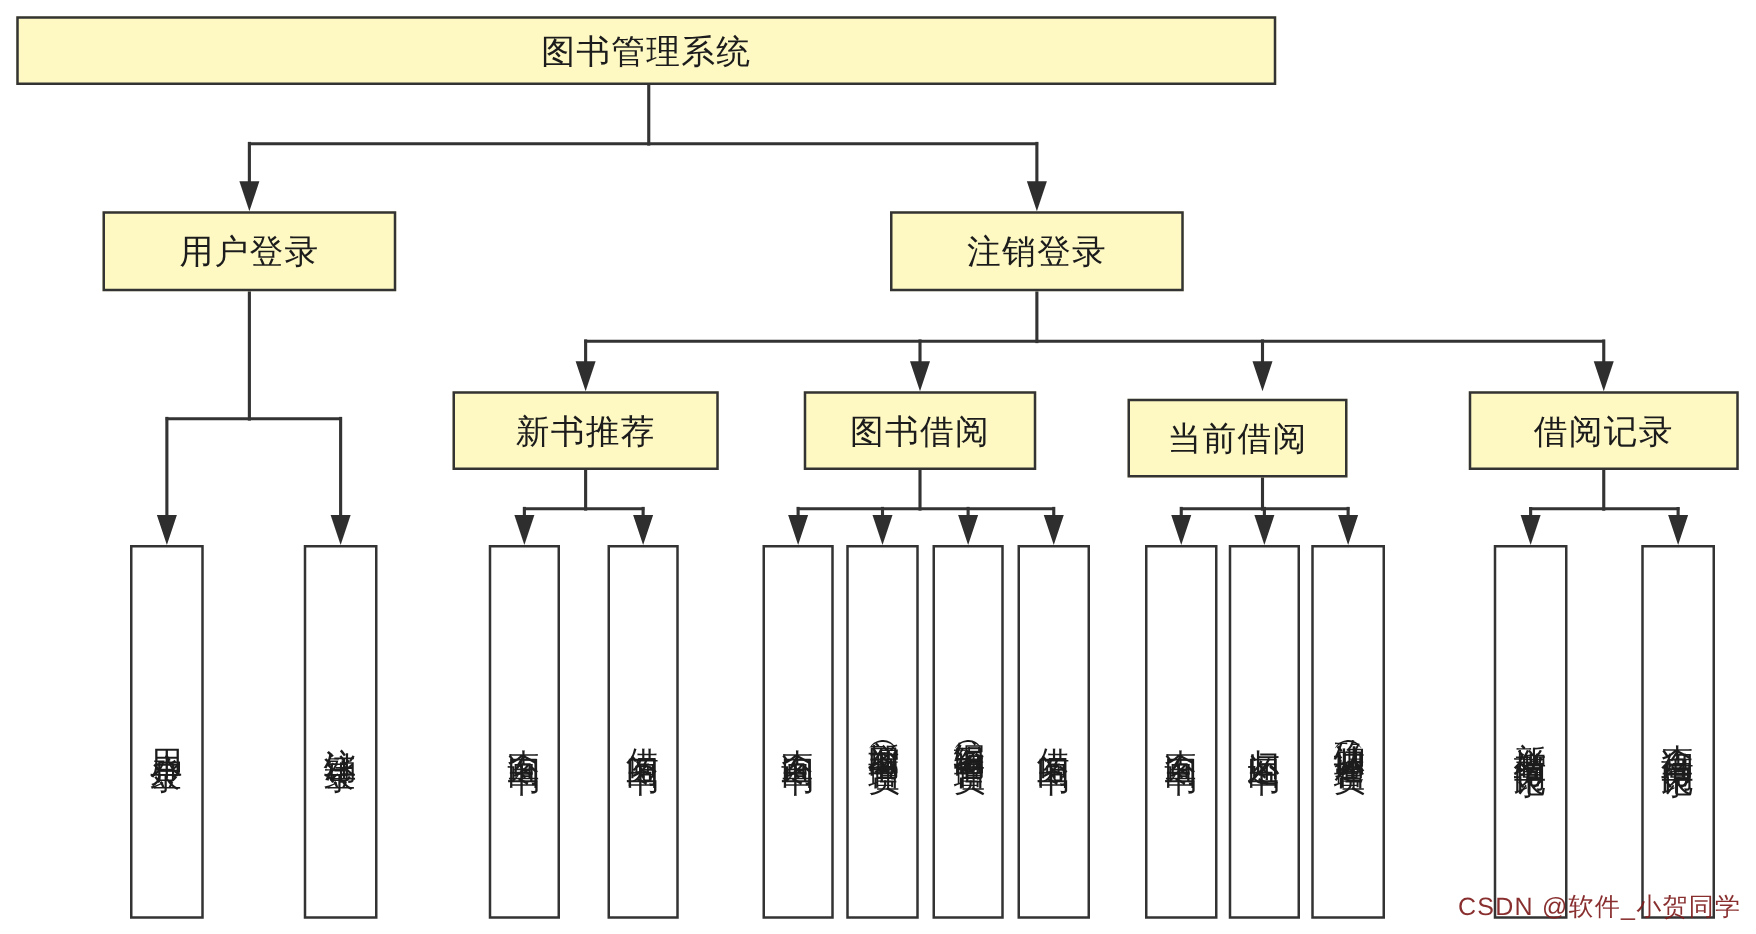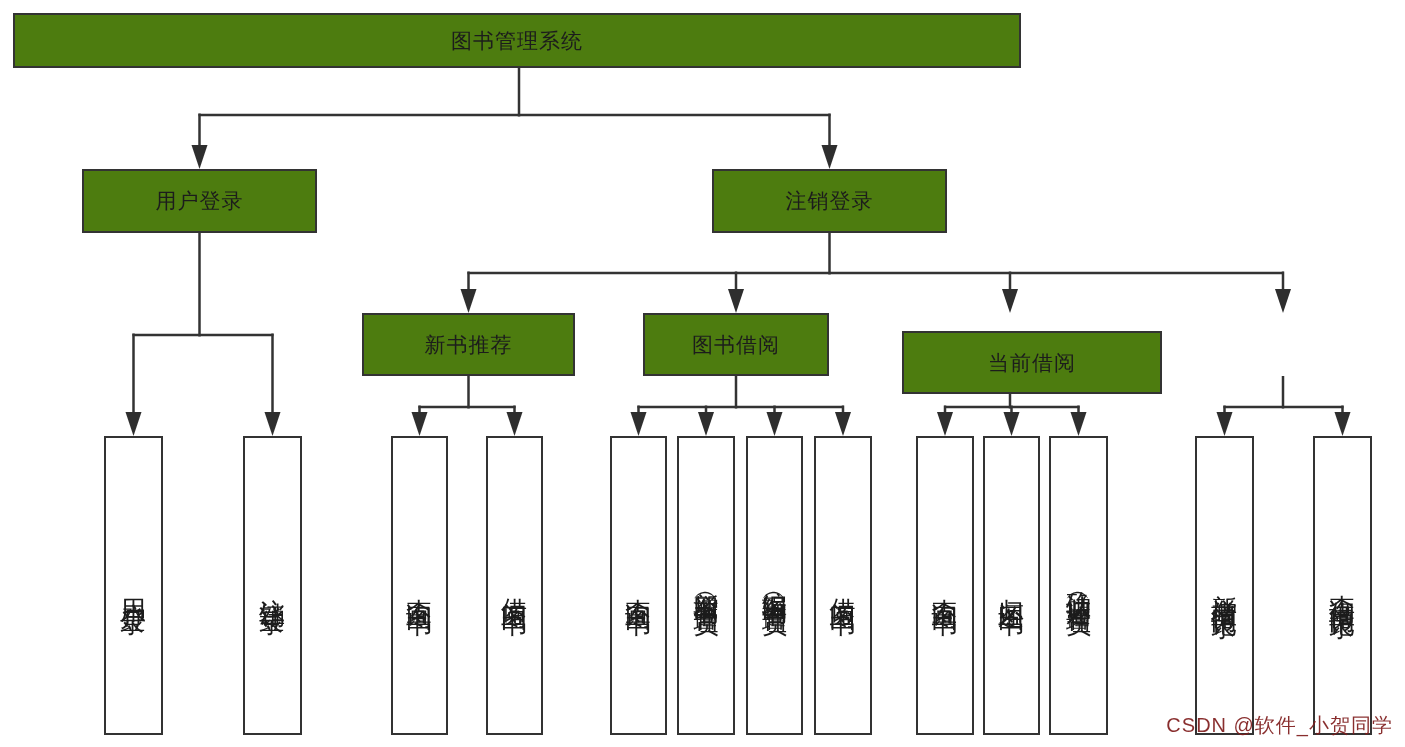--- a/index.html
+++ b/index.html
@@ -16,26 +16,26 @@
     position: absolute;
     left: 0; top: 0;
     width: 1405px; height: 747px;
   }
   #connectors line { stroke: #333333; stroke-width: 2.5; }
   #connectors polygon { fill: #2e2e2e; }
   .node {
     position: absolute;
     box-sizing: border-box;
     border: 2.5px solid #333333;
-    background: #4d7c0f;
+    background: #fef9c3;
     display: flex;
     align-items: center;
     justify-content: center;
     text-align: left;
-    font-size: 21px;
+    font-size: 27px;
     letter-spacing: 1px;
     color: #1c1c1c;
   }
   .vnode {
     position: absolute;
     box-sizing: border-box;
     border: 2.5px solid #333333;
     background: #ffffff;
     display: flex;
     align-items: center;
@@ -51,21 +51,21 @@
     white-space: nowrap;
   }
   
   .n-root  { left: 13px;   top: 13px;  width: 1008px; height: 55px; }
   
   .n-l2a   { left: 82px;   top: 169px; width: 235px;  height: 64px; }
   .n-l2b   { left: 712px;  top: 169px; width: 235px;  height: 64px; }
   
   .n-l3a   { left: 362px;  top: 313px; width: 213px;  height: 63px; }
   .n-l3b   { left: 643px;  top: 313px; width: 186px;  height: 63px; }
-  .n-l3c   { left: 902px;  top: 331px; width: 260px;  height: 63px; }
+  .n-l3c   { left: 902px;  top: 319px; width: 176px;  height: 63px; }
   .n-l3d   { left: 1175px; top: 313px; width: 216px;  height: 63px; }
   
   .n-a1 { left: 104px;  top: 436px; width: 59px; height: 299px; }
   .n-a2 { left: 243px;  top: 436px; width: 59px; height: 299px; }
   .n-b1 { left: 391px;  top: 436px; width: 57px; height: 299px; }
   .n-b2 { left: 486px;  top: 436px; width: 57px; height: 299px; }
   .n-c1 { left: 610px;  top: 436px; width: 57px; height: 299px; }
   .n-c2 { left: 677px;  top: 436px; width: 58px; height: 299px; }
   .n-c3 { left: 746px;  top: 436px; width: 57px; height: 299px; }
   .n-c4 { left: 814px;  top: 436px; width: 58px; height: 299px; }
@@ -158,20 +158,21 @@
   </svg>
 
   <div class="node n-root">图书管理系统</div>
 
   <div class="node n-l2a">用户登录</div>
   <div class="node n-l2b">注销登录</div>
 
   <div class="node n-l3a">新书推荐</div>
   <div class="node n-l3b">图书借阅</div>
   <div class="node n-l3c">当前借阅</div>
+  <div class="node n-l3d">借阅记录</div>
 
   <div class="vnode n-a1">
     <div class="vtext">用户登录</div>
   </div>
   <div class="vnode n-a2">
     <div class="vtext">注销登录</div>
   </div>
 
   <div class="vnode n-b1">
     <div class="vtext">查询图书</div>

